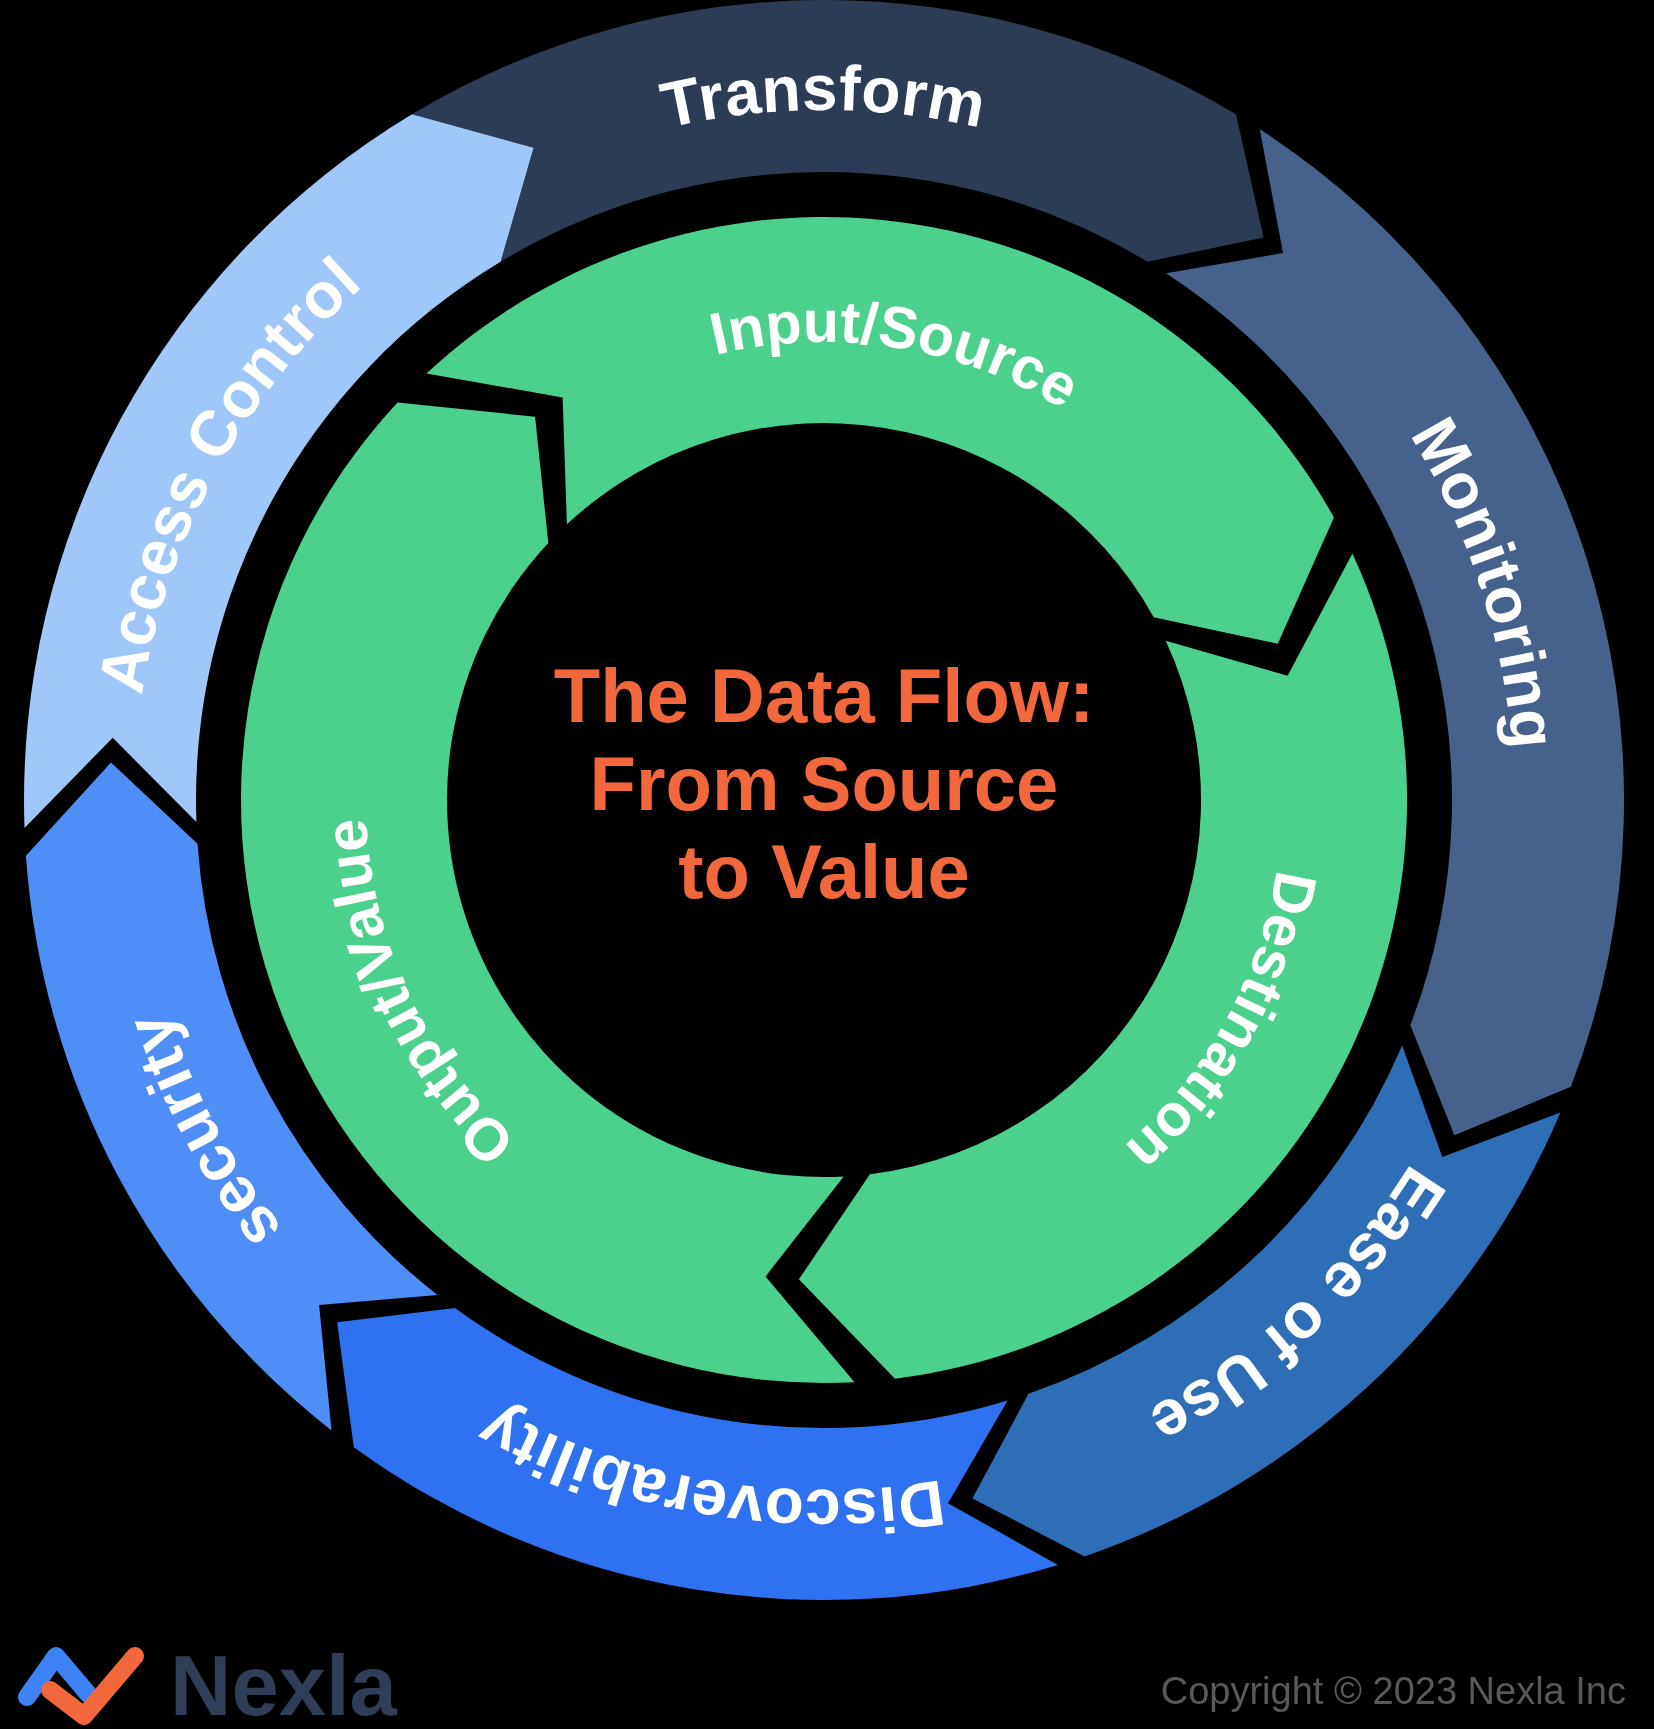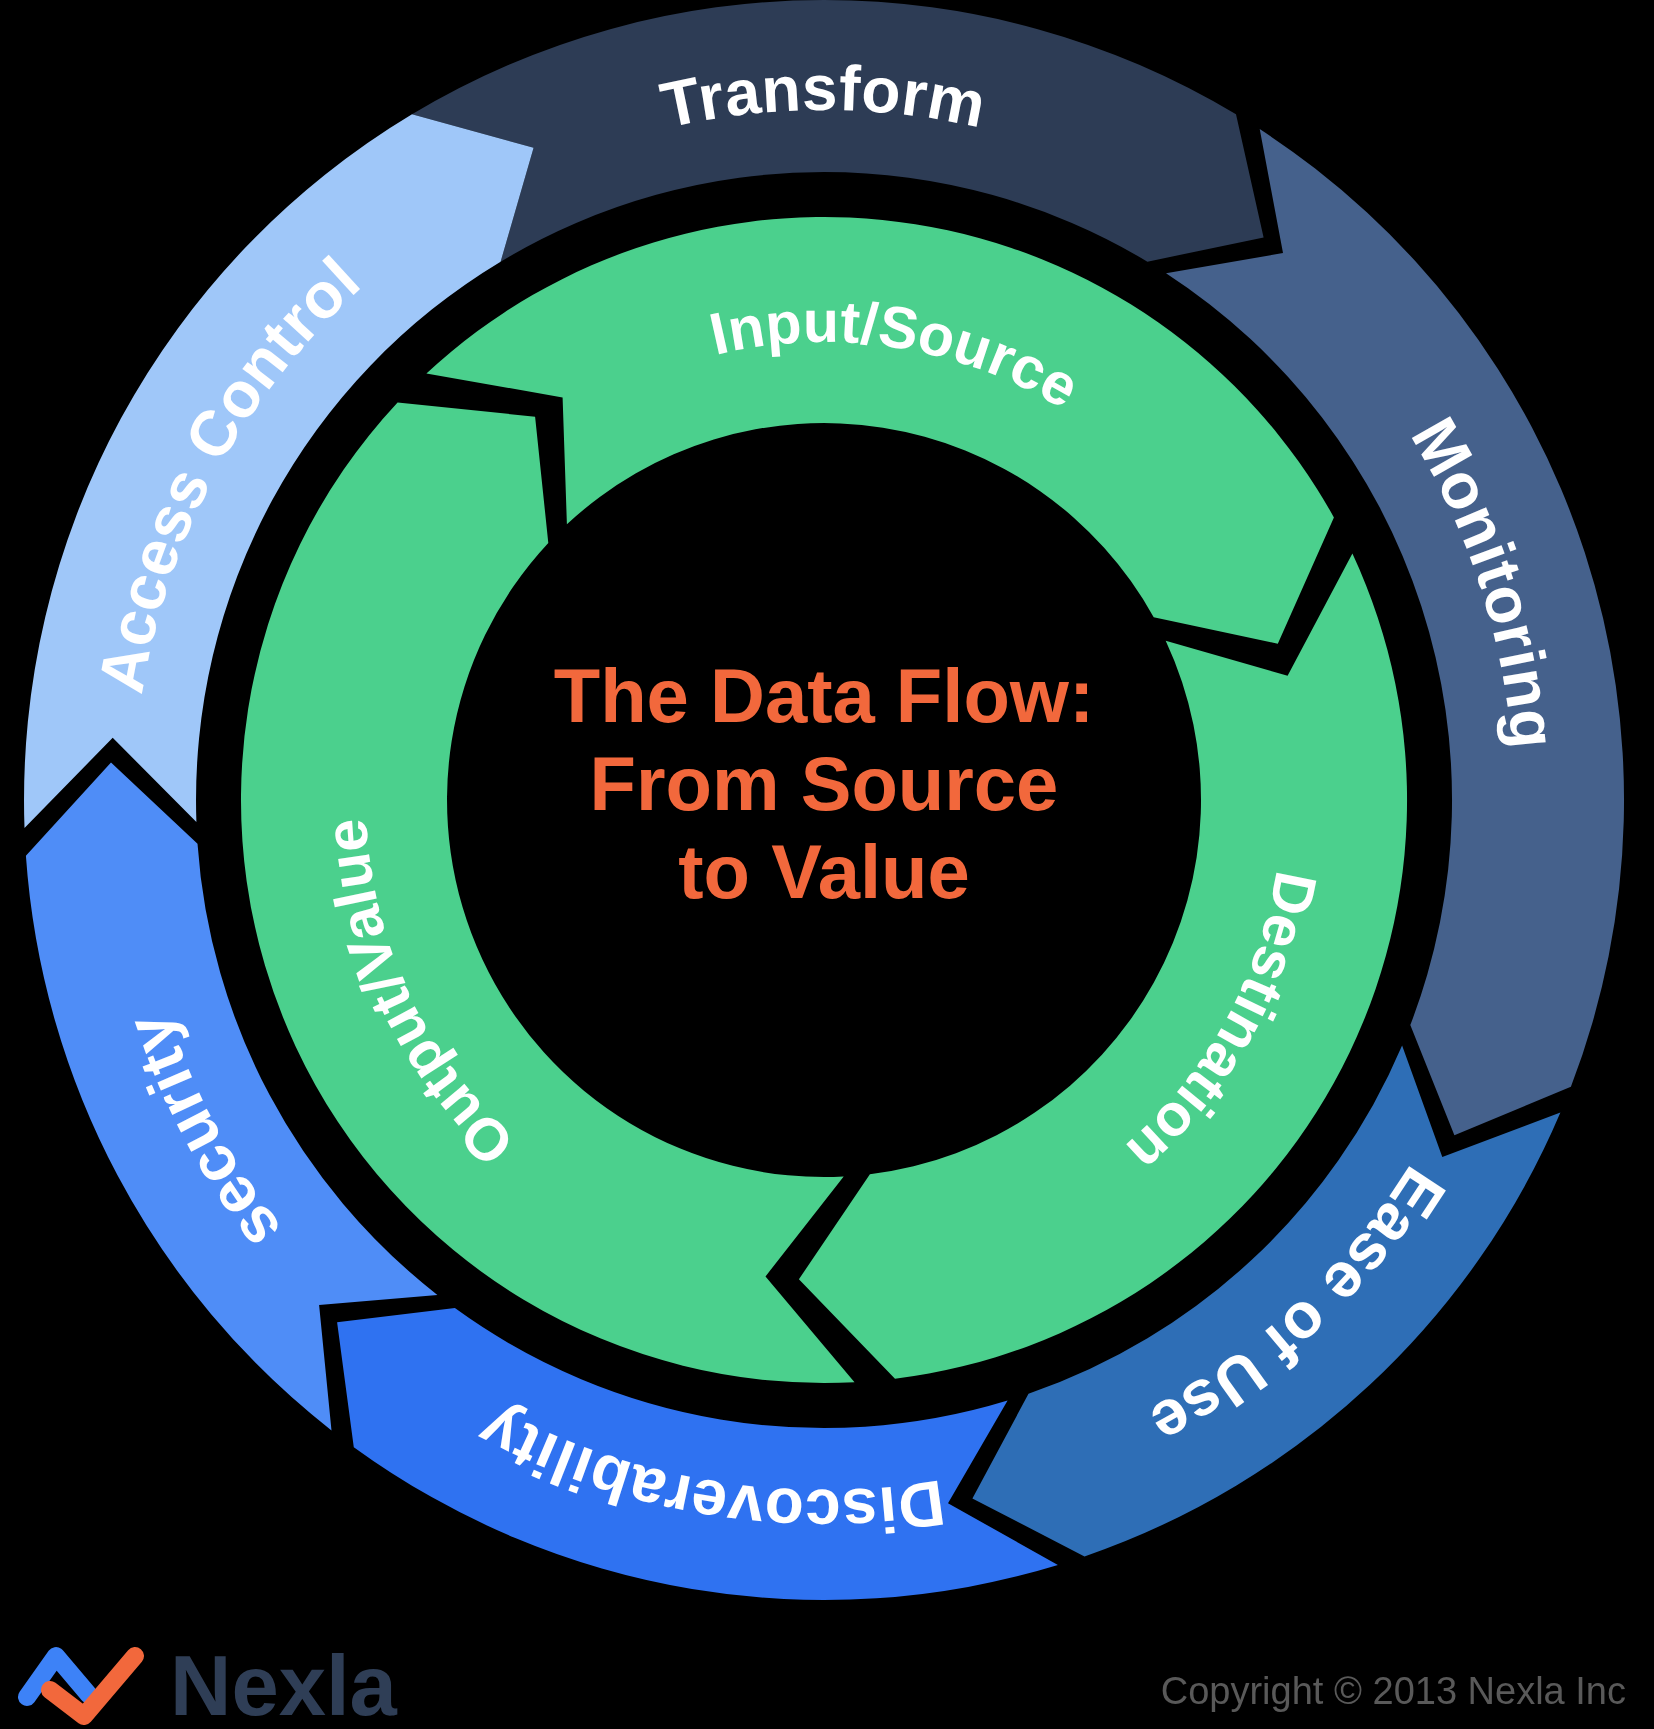--- a/index.html
+++ b/index.html
@@ -49,14 +49,14 @@
       <text x="824" y="810" text-anchor="middle" font-size="76" fill="#f2683c">From Source</text>
       <text x="824" y="898" text-anchor="middle" font-size="76" fill="#f2683c">to Value</text>
     </svg>
 
   <svg class="footer-logo" width="440" height="84" viewBox="0 0 440 84">
     <polyline id="logo-blue" points="11,56 40,15 73,54" fill="none" stroke-width="18" stroke-linecap="round" stroke-linejoin="round" stroke="#3d82f7"></polyline>
     <polyline id="logo-orange" points="34,49 68,75 119,15" fill="none" stroke-width="18" stroke-linecap="round" stroke-linejoin="round" stroke="#f2683c"></polyline>
     <text id="logo-word" x="154" y="74" font-size="85" fill="#2f3e56">Nexla</text>
   </svg>
 
-  <div class="copyright" id="copyright" style="color: rgb(89, 89, 89);">Copyright © 2013 Nexla Inc</div>
+  <div class="copyright" id="copyright" style="color: rgb(89, 89, 89);">Copyright © 2023 Nexla Inc</div>
 </div>
 
 </body></html>

